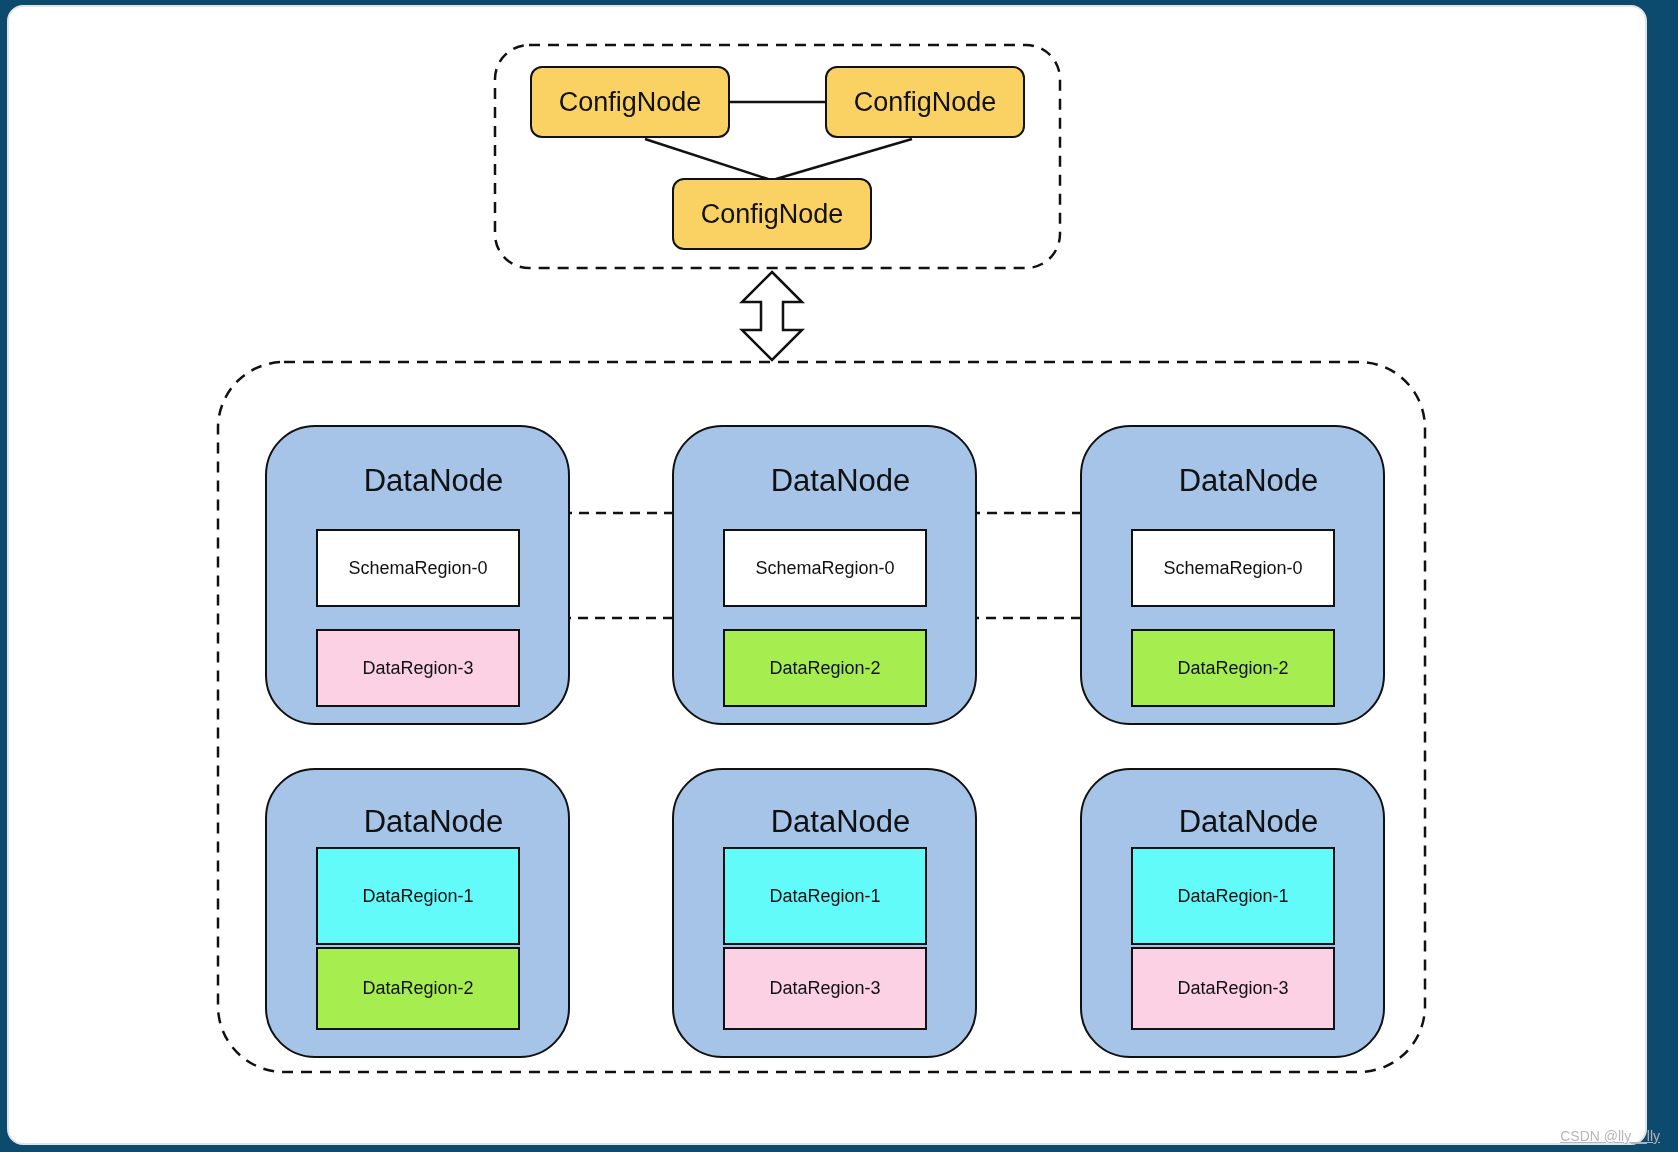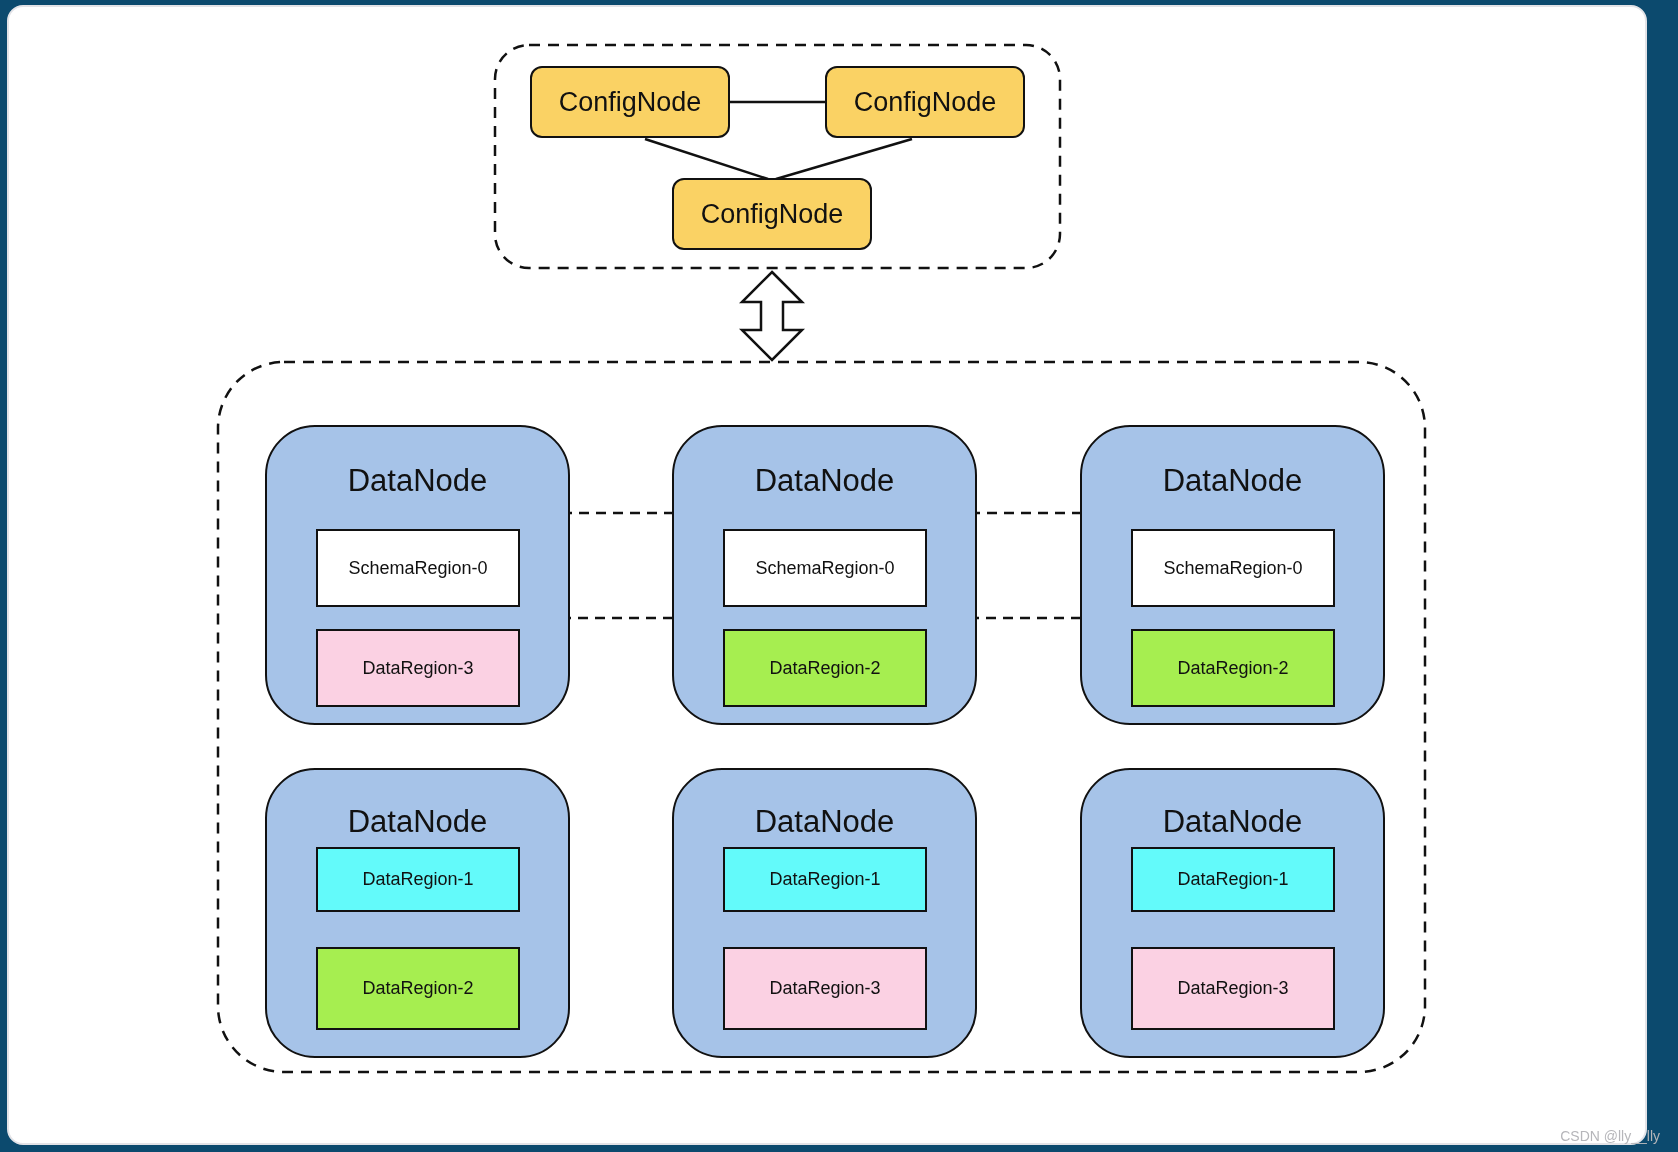--- a/index.html
+++ b/index.html
@@ -15,33 +15,33 @@
   .cn1{left:530px;top:66px;}
   .cn2{left:825px;top:66px;}
   .cn3{left:672px;top:178px;}
 
   .data-node{position:absolute;width:305px;border:2.5px solid #111;border-radius:50px;
              box-sizing:border-box;}
   .row1{top:425px;height:300px;}
   .row2{top:768px;height:290px;}
   .col1{left:265px;} .col2{left:672px;} .col3{left:1080px;}
 
-  .dn-title{position:absolute;left:0;width:100%;text-align:center;font-size:31px;}
+  .dn-title{position:absolute;left:16px;width:100%;text-align:center;font-size:31px;}
   .row1 .dn-title{top:36px;}
   .row2 .dn-title{top:34px;}
 
   .region{position:absolute;left:49px;width:204px;border:2.5px solid #111;
           display:flex;align-items:center;justify-content:center;font-size:18px;
           box-sizing:border-box;background:#fff;}
   .row1 .r1{top:102px;height:78px;}
   .row1 .r2{top:202px;height:78px;}
-  .row2 .r1{top:77px;height:65px;}
+  .row2 .r1{top:77px;height:98px;}
   .row2 .r2{top:177px;height:83px;}
 
-  .watermark{position:absolute;right:18px;bottom:8px;font-size:14px;color:#b6b6ba;}
+  .watermark{position:absolute;right:18px;bottom:8px;font-size:14px;color:#b6b6ba;text-decoration:underline;}
 </style>
 </head>
 <body>
 
 <div class="canvas">
   <div class="card"></div>
 
   <svg class="overlay" width="1678" height="1152" viewBox="0 0 1678 1152">
     <rect x="495" y="45" width="565" height="223" rx="34" fill="none" stroke="#111" stroke-width="2.5" stroke-dasharray="11 8"></rect>
     <rect x="218" y="362" width="1207" height="710" rx="66" fill="none" stroke="#111" stroke-width="2.5" stroke-dasharray="11 8"></rect>

